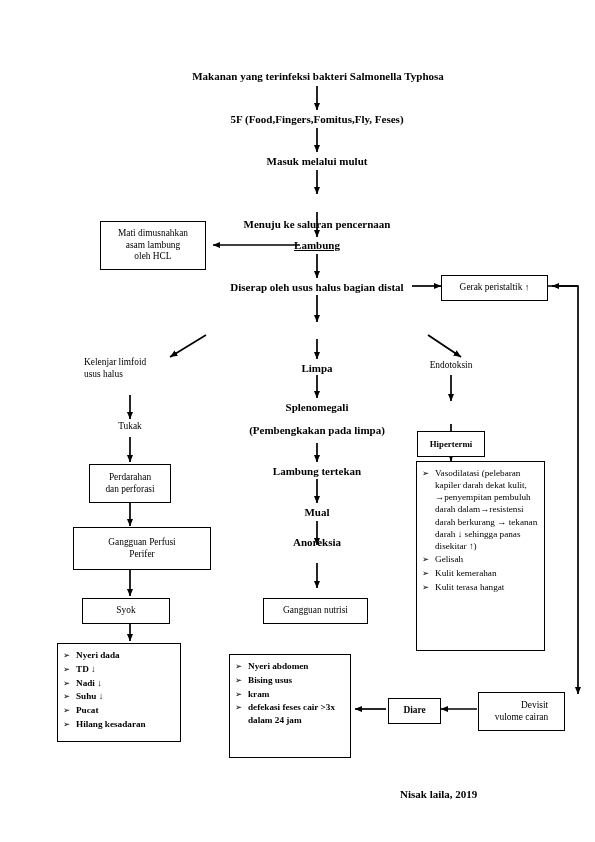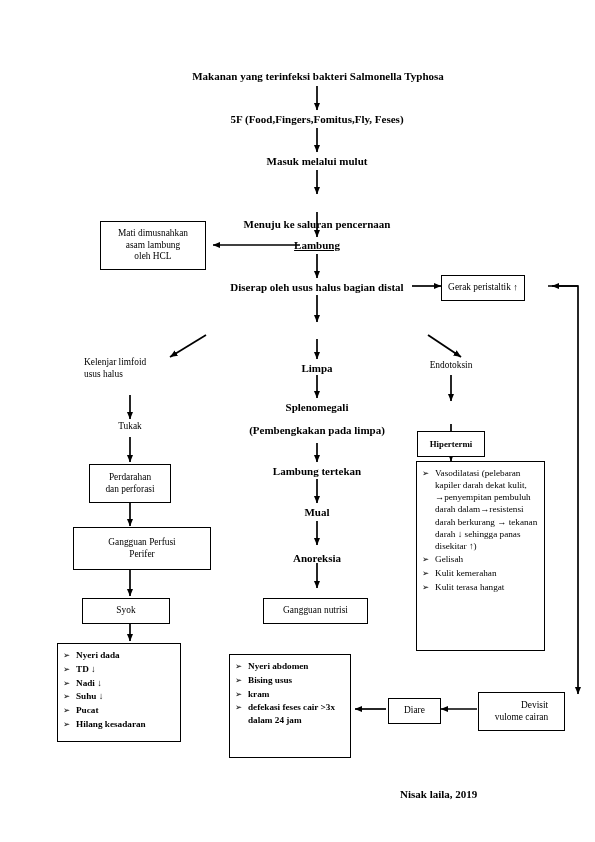--- a/index.html
+++ b/index.html
@@ -167,43 +167,43 @@
   <div class="node plain" style="left:277px; top:362px; width:80px;">Limpa</div>
 
   <div class="node plain" style="left:267px; top:401px; width:100px;">Splenomegali</div>
 
   <div class="node plain" style="left:237px; top:424px; width:160px;">(Pembengkakan pada limpa)</div>
 
   <div class="node plain" style="left:257px; top:465px; width:120px;">Lambung tertekan</div>
 
   <div class="node plain" style="left:277px; top:506px; width:80px;">Mual</div>
 
-  <div class="node plain" style="left:272px; top:536px; width:90px;margin-top:16px;">Anoreksia</div>
+  <div class="node plain" style="left:272px; top:536px; width:90px;">Anoreksia</div>
 
   <div class="node plain-reg" style="left:411px; top:360px; width:80px;">Endotoksin</div>
 
   <div class="node boxed boxed-reg" style="left:100px; top:221px; width:106px; height:49px;">Mati dimusnahkan
 asam lambung
 oleh HCL</div>
 
-  <div class="node boxed boxed-reg" style="left:441px; top:275px; width:84px; height:22px;">Gerak peristaltik ↑</div>
+  <div class="node boxed boxed-reg" style="left:441px; top:275px; width:107px; height:22px;">Gerak peristaltik ↑</div>
 
   <div class="node boxed boxed-reg" style="left:89px; top:464px; width:82px; height:39px;">Perdarahan
 dan perforasi</div>
 
   <div class="node boxed boxed-reg" style="left:73px; top:527px; width:138px; height:43px;">Gangguan Perfusi
 Perifer</div>
 
   <div class="node boxed boxed-reg" style="left:82px; top:598px; width:88px; height:22px;">Syok</div>
 
   <div class="node boxed boxed-reg" style="left:263px; top:598px; width:105px; height:15px;">Gangguan nutrisi</div>
 
   <div class="node boxed boxed-bold" style="left:417px; top:403px; width:68px; height:22px;">Hipertermi</div>
 
-  <div class="node boxed boxed-reg" style="left:388px; top:698px; width:53px; height:22px;">Diare</div>
+  <div class="node boxed boxed-reg" style="left:388px; top:698px; width:53px; height:22px;font-weight:bold;">Diare</div>
 
   <div class="node boxed boxed-reg" style="left:478px; top:692px; width:87px; height:39px;text-align:right;">Devisit
 vulome cairan</div>
 
   <div class="listbox lb-reg" style="left:416px; top:461px; width:129px; height:190px;">
     <ul>
         <li>
           <span class="bul">➢</span>
           <span class="txt">Vasodilatasi (pelebaran kapiler darah dekat kulit, →penyempitan pembuluh darah dalam→resistensi darah berkurang → tekanan darah ↓ sehingga panas disekitar ↑)</span>
         </li>

